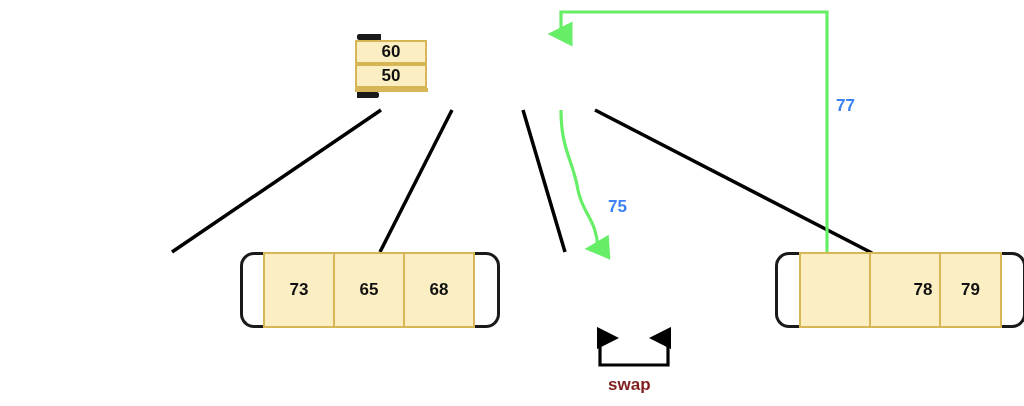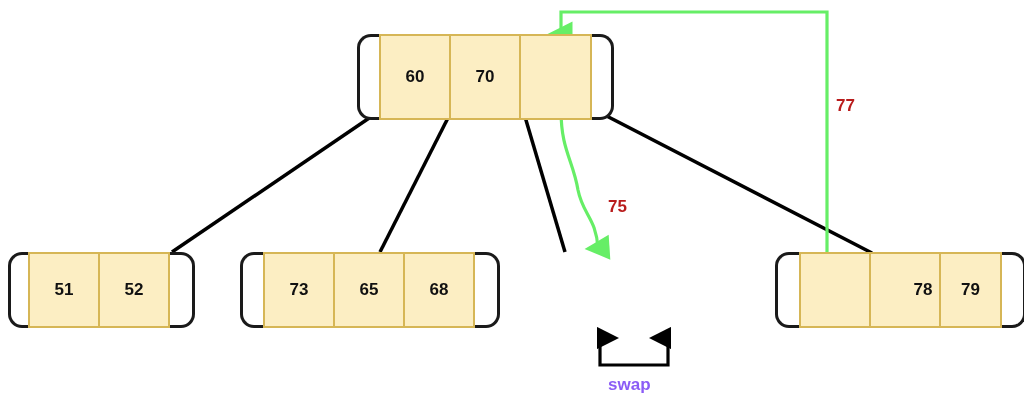--- a/index.html
+++ b/index.html
@@ -52,28 +52,28 @@
     font-weight: bold;
     font-size: 17px;
     color: #111111;
     margin-left: -2px;
   }
   .cell:first-of-type { margin-left: 0; }
   .edge-label {
     position: absolute;
     font-weight: bold;
     font-size: 17px;
-    color: #b91c1c;
+    color: #3b82f6;
     white-space: nowrap;
   }
   .swap-label {
     position: absolute;
     font-weight: bold;
     font-size: 17px;
-    color: #8b5cf6;
+    color: #7f1d1d;
     white-space: nowrap;
   }
 </style>
 </head>
 <body>
 
 <div id="canvas">
 
   <svg id="svg-layer" viewBox="0 0 1024 406">
     <defs>
@@ -90,34 +90,28 @@
     <path d="M 523,110 L 565,252" stroke="#000000" stroke-width="3.5" fill="none"></path>
     <path d="M 595,110 L 872,253" stroke="#000000" stroke-width="3.5" fill="none"></path>
 
     <path d="M 827,255 L 827,12 L 561,12 L 561,34" stroke="#66ee66" stroke-width="3.2" fill="none" marker-end="url(#arrow-green)"></path>
 
     <path d="M 561,110 C 561,150 573,160 578,190 C 583,215 596,218 598,248" stroke="#66ee66" stroke-width="3.2" fill="none" marker-end="url(#arrow-green)"></path>
 
     <path d="M 600,338 L 600,365 L 668,365 L 668,338" stroke="#000000" stroke-width="3.2" fill="none" marker-start="url(#arrow-black)" marker-end="url(#arrow-black)"></path>
   </svg>
 
-  <div class="node" style="left:357px; top:34px; height:86px;">
+  <div class="node" style="left:357px; top:34px; height:52px;flex-direction:column;">
     <div class="cap cap-left" style="width:24px;"></div>
     <div class="cell" style="width:72px;">60</div>
-    <div class="cell" style="width:72px;">70</div>
+    <div class="cell" style="width:72px;">50</div>
     <div class="cell" style="width:73px;"></div>
     <div class="cap cap-right" style="width:22px;"></div>
   </div>
 
-  <div class="node" style="left:8px; top:252px; height:76px;">
-    <div class="cap cap-left" style="width:22px;"></div>
-    <div class="cell" style="width:72px;">51</div>
-    <div class="cell" style="width:72px;">52</div>
-    <div class="cap cap-right" style="width:25px;"></div>
-  </div>
 
   <div class="node" style="left:240px; top:252px; height:76px;">
     <div class="cap cap-left" style="width:25px;"></div>
     <div class="cell" style="width:72px;">73</div>
     <div class="cell" style="width:72px;">65</div>
     <div class="cell" style="width:72px;">68</div>
     <div class="cap cap-right" style="width:25px;"></div>
   </div>
 
 

